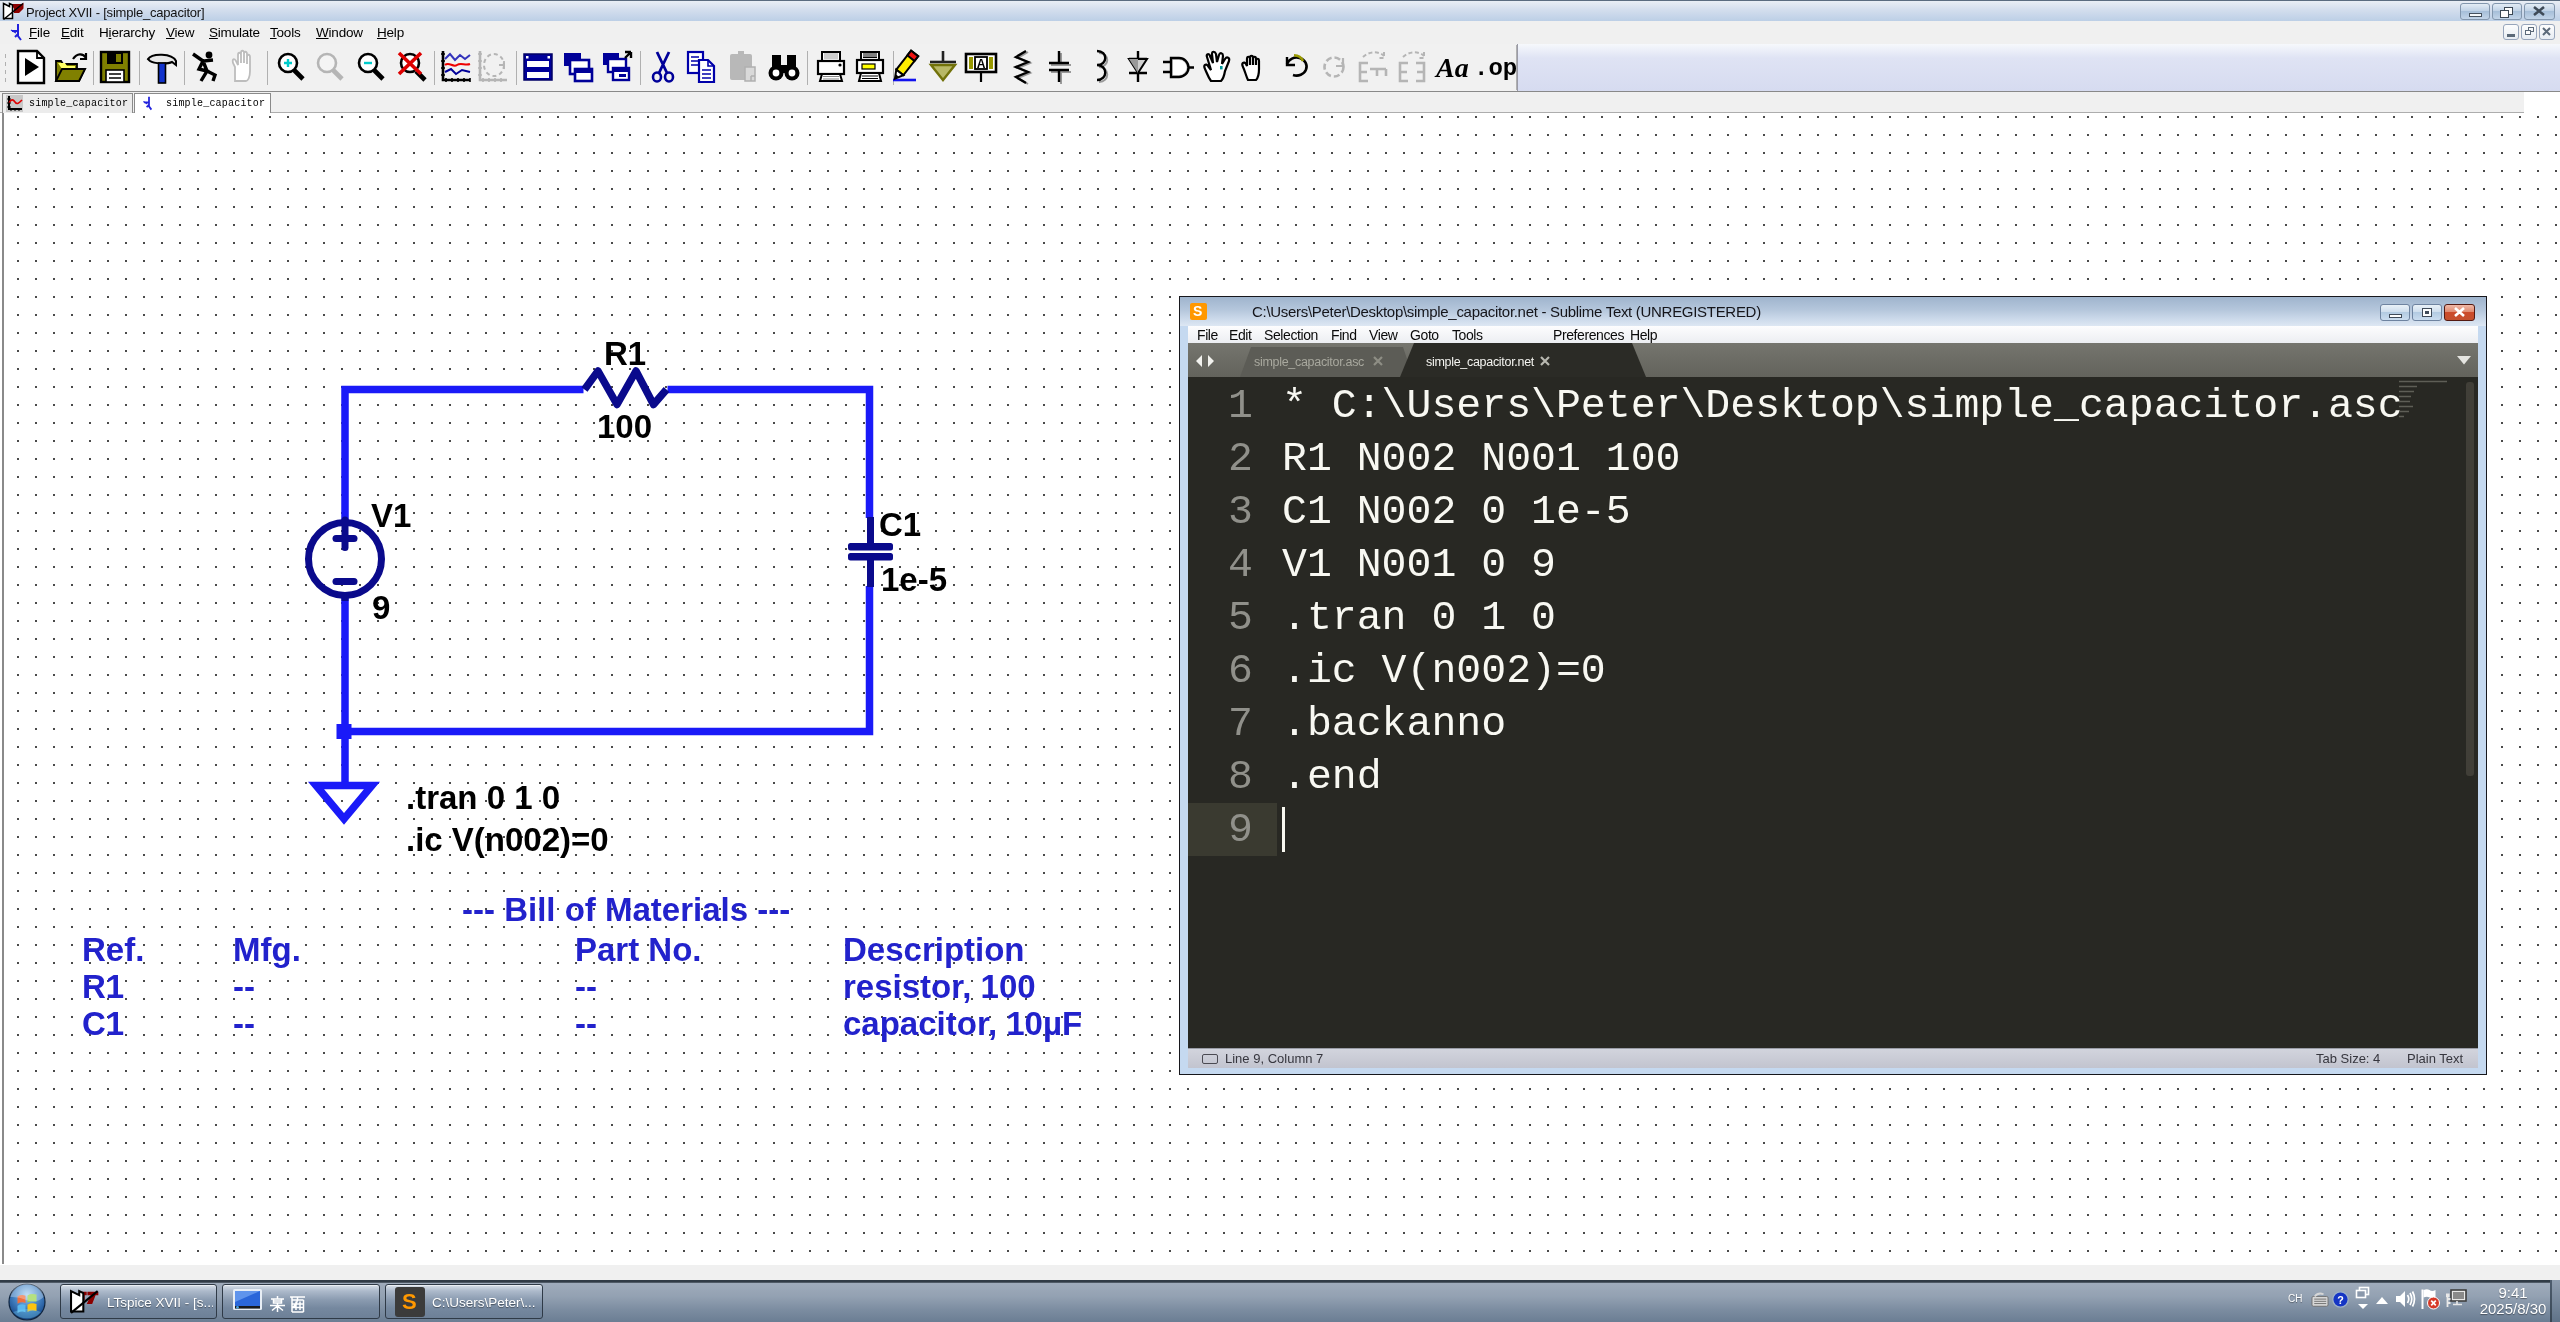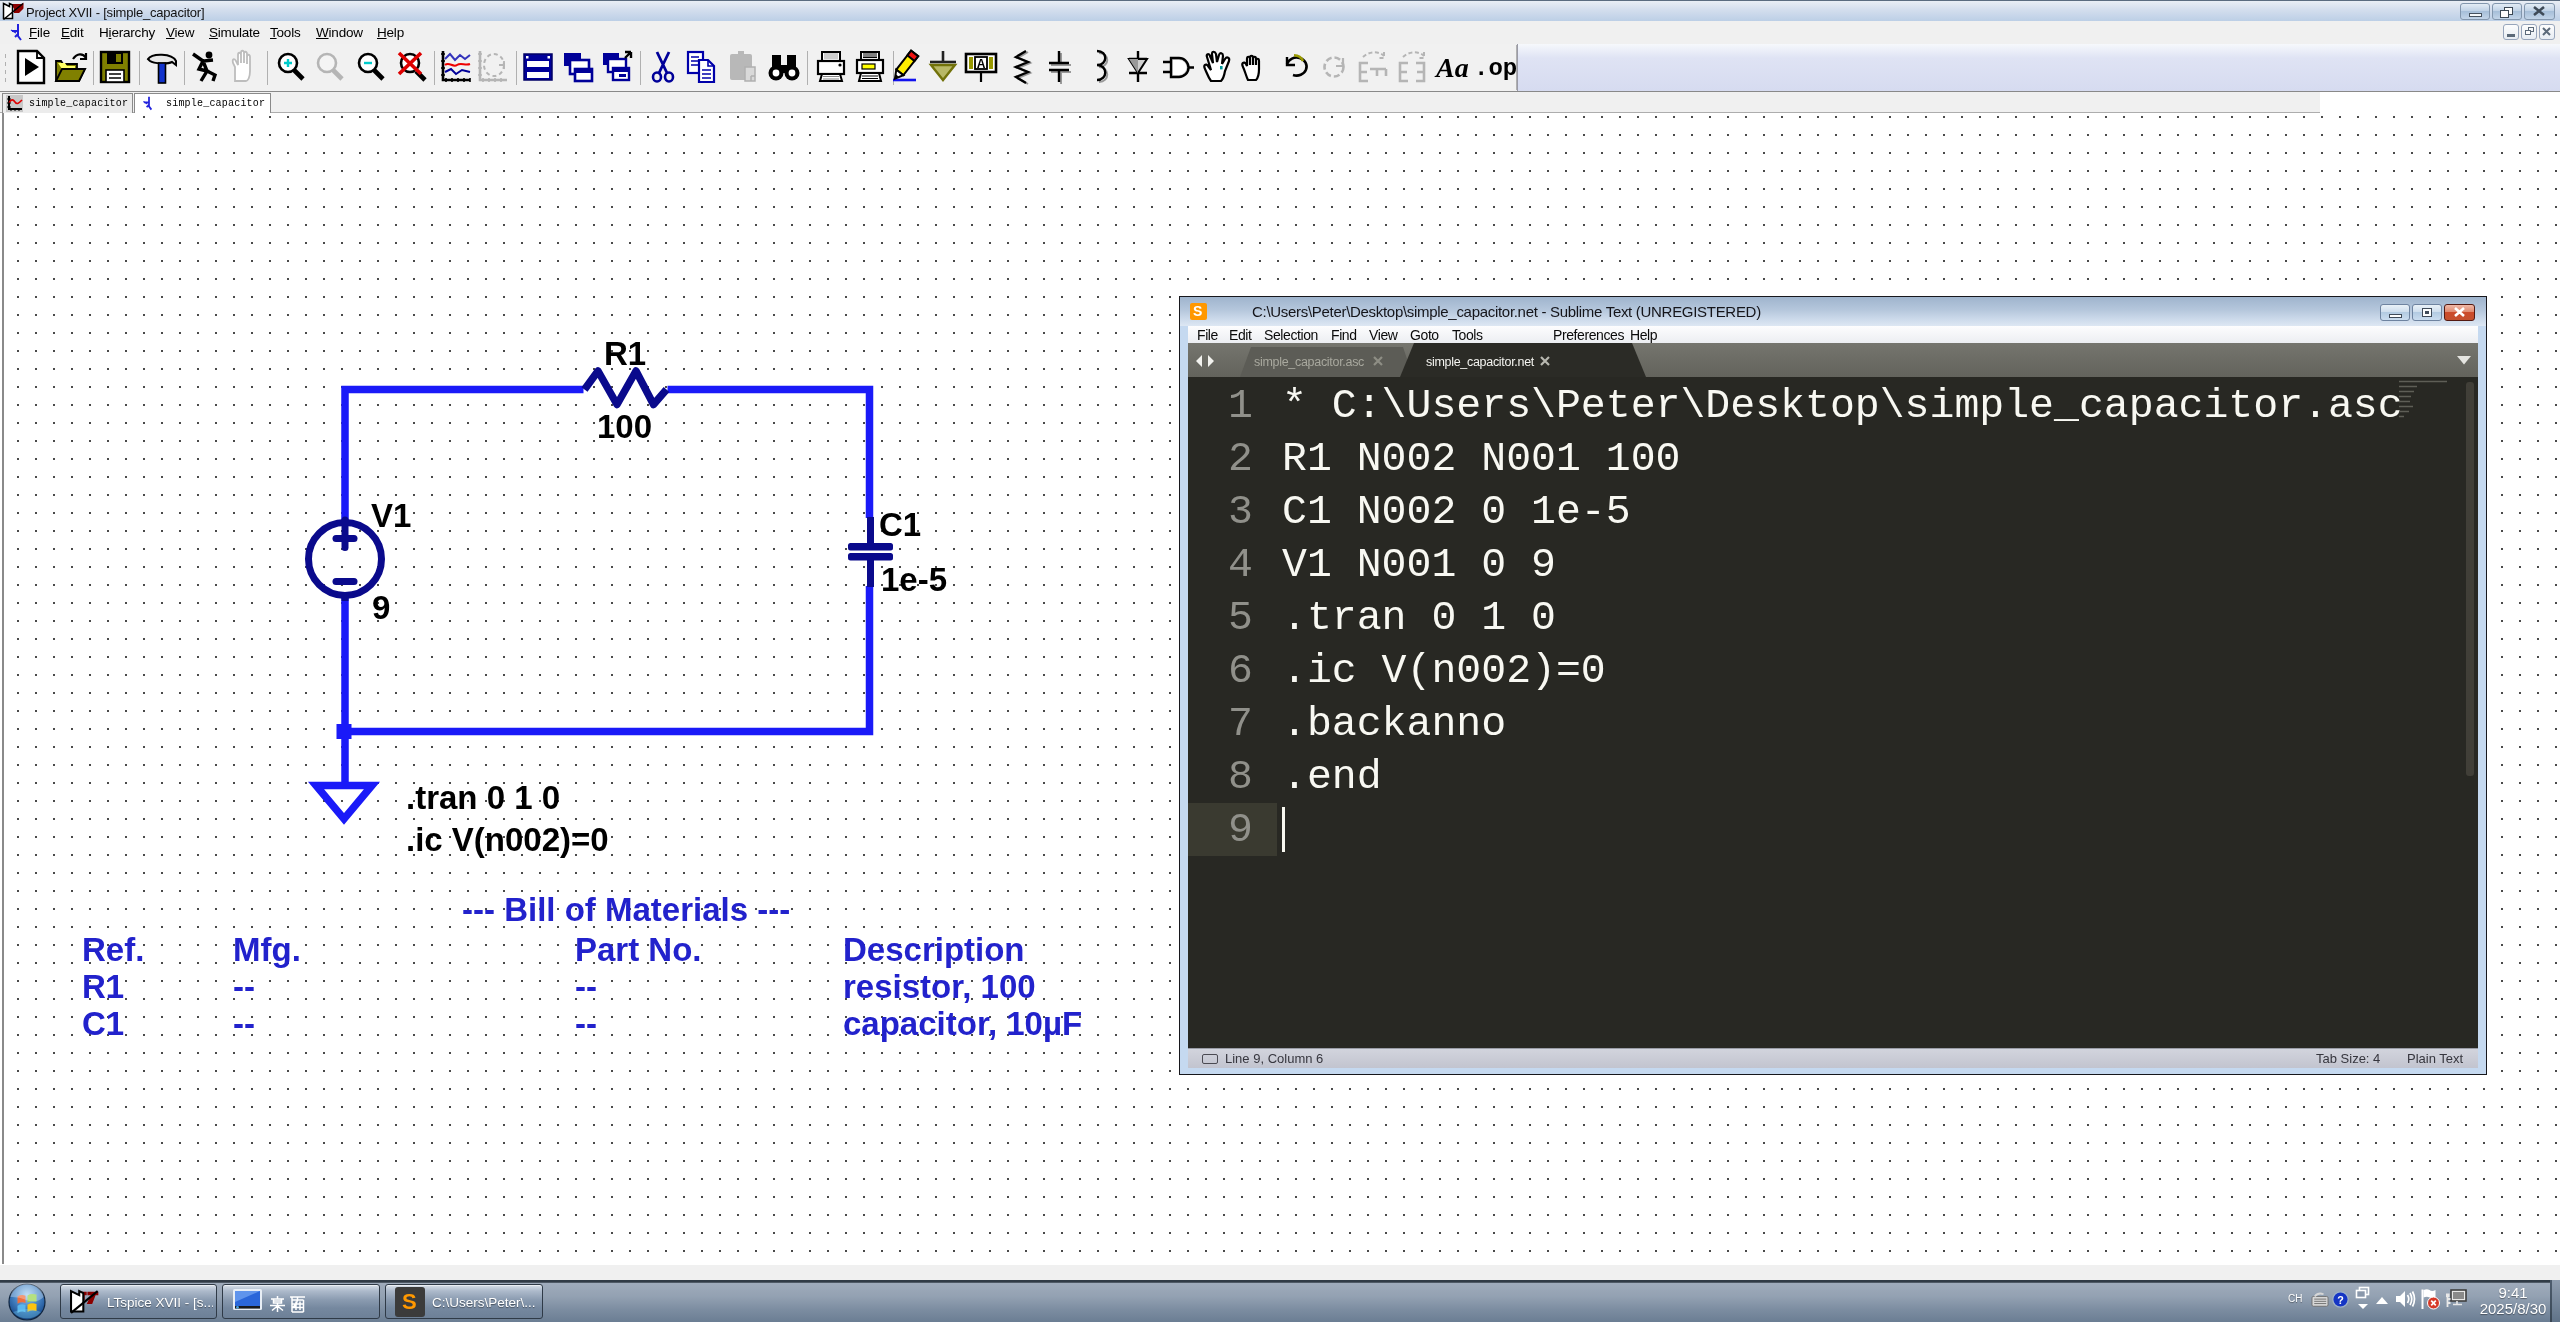--- a/index.html
+++ b/index.html
@@ -11,21 +11,21 @@
     background:linear-gradient(180deg,#e9eef5 0%,#d5dfee 40%,#bccfe6 100%);
     border-top:1px solid #5b6c80; }
   #titletext { position:absolute; left:26px; top:4px; font-size:13px; letter-spacing:-0.2px; color:#111; }
   #menubar { position:absolute; left:0; top:21px; width:2560px; height:23px; background:#f0f0f0; }
   .menuitem { position:absolute; top:4px; font-size:13.5px; letter-spacing:-0.2px; color:#000; }
   #toolbar { position:absolute; left:0; top:44px; width:2560px; height:48px; background:#f1f1f1;
     border-bottom:1px solid #898989; }
   #toolbar .rest { position:absolute; left:1517px; top:0; width:1043px; height:47px;
     background:linear-gradient(180deg,#f6f8fc 0%,#dfe3f4 30%,#d6dbf0 100%);
     border-left:1px solid #9a9aa6; }
-  #tabbar { position:absolute; left:0; top:92px; width:2320px; height:21px; background:#f0f0f0;
+  #tabbar { position:absolute; left:0; top:92px; width:2524px; height:21px; background:#f0f0f0;
     border-bottom:1px solid #adadad; }
   .ltab { position:absolute; top:1px; height:20px; font-family:"Liberation Mono",monospace;
     font-size:10px; color:#000; }
   #ltab1 { left:2px; width:131px; background:#ececec; border:1px solid #8a8a8a; border-bottom:none; }
   #ltab2 { left:134px; width:137px; background:#ffffff; border:1px solid #8a8a8a; border-bottom:none; height:21px;}
   #canvas { position:absolute; left:0; top:113px; width:2560px; height:1151px; background:#ffffff;
     background-image:radial-gradient(circle, #4a4a4a 0.95px, rgba(0,0,0,0) 1.15px);
     background-size:18px 18px; background-position:9px 13px; }
   
   .capbtn { position:absolute; border-radius:3px; }
@@ -488,21 +488,21 @@
       </g>
     </svg>
 
     <div class="abs" style="left:1278px;top:5px;width:8px;height:394px;background:#413f38;border-radius:3px;"></div>
 
     <div class="abs" style="left:94px;top:430px;width:3px;height:45px;background:#f8f8f0;"></div>
   </div>
 
   <div class="abs" style="left:9px;top:752px;width:1290px;height:20px;background:linear-gradient(180deg,#d2d4dd,#c2c4cf);border-top:1px solid #999ca6;font-size:13px;color:#36363e;">
     <div class="abs" style="left:14px;top:5px;width:16px;height:10px;border:1.6px solid #4a4a52;border-radius:2px;"></div>
-    <span class="abs" style="left:37px;top:2px;">Line 9, Column 6</span>
+    <span class="abs" style="left:37px;top:2px;">Line 9, Column 7</span>
     <span class="abs" style="left:1128px;top:2px;">Tab Size: 4</span>
     <span class="abs" style="left:1219px;top:2px;">Plain Text</span>
   </div>
 </div>
 
 <div id="taskbar">
 
   <svg class="abs" style="left:8px;top:3px" width="38" height="38" viewBox="0 0 38 38">
     <defs>
       <radialGradient id="orb" cx="50%" cy="30%" r="75%">

